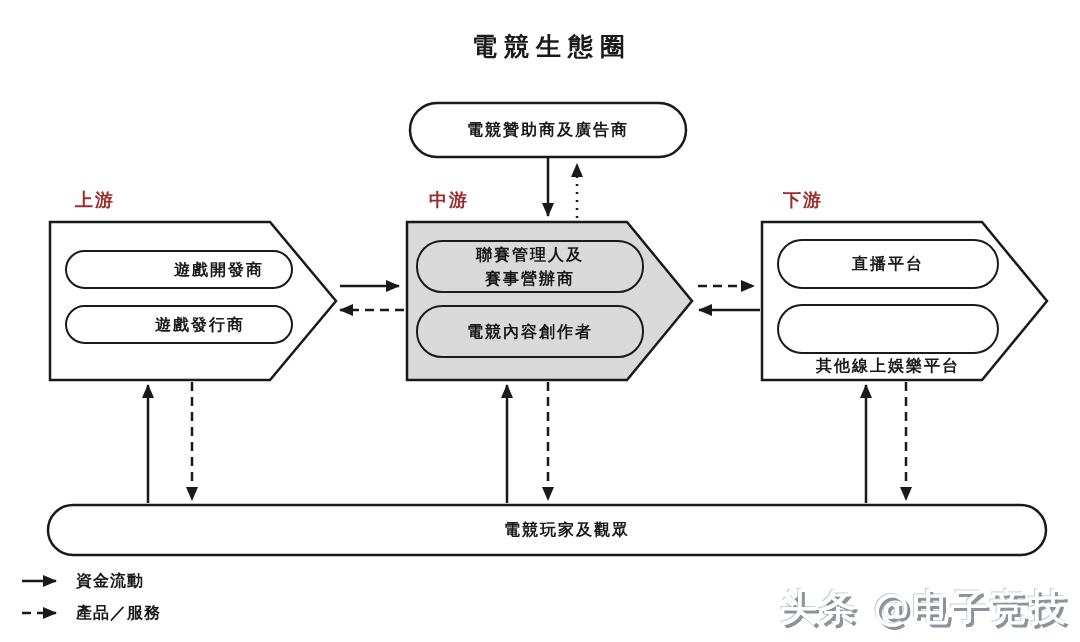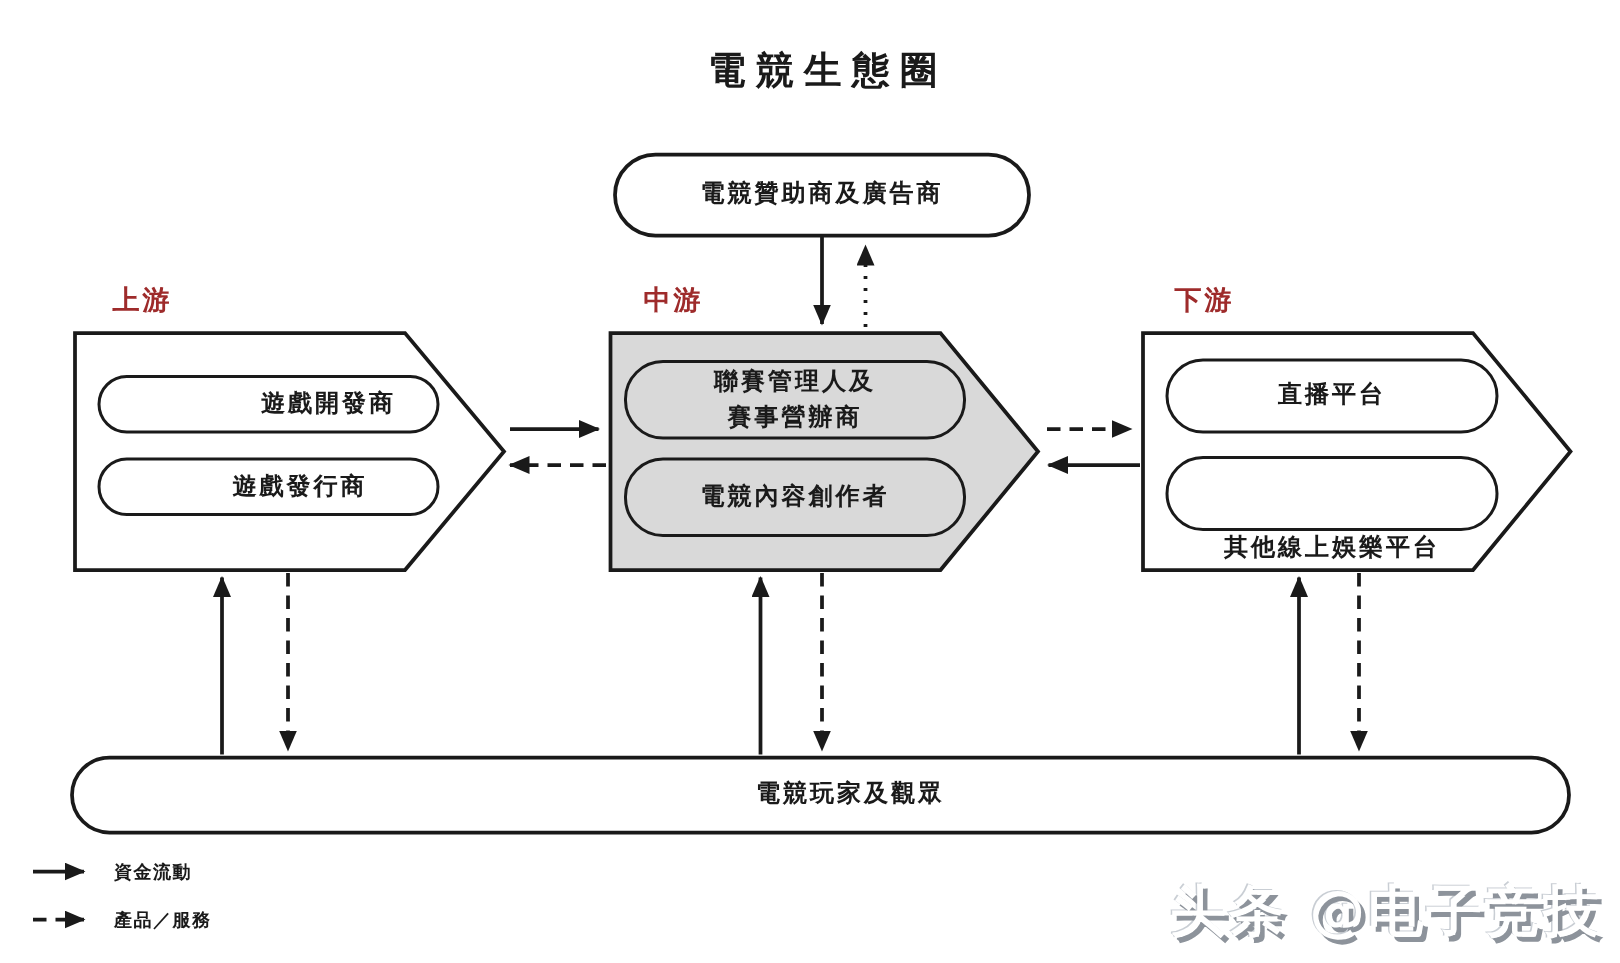--- a/index.html
+++ b/index.html
@@ -15,21 +15,21 @@
     letter-spacing:7px;
     padding-left:24px;
   }
   .section-label{
     font-size:18px;font-weight:bold;color:#9e2b2b;letter-spacing:2px;
     font-family:"Liberation Sans","DejaVu Sans",sans-serif;
     margin-left:19px;
   }
   .box-label{font-size:16px;font-weight:bold;letter-spacing:2px;line-height:1.45;text-align:right;}
   .legend-label{
-    font-size:12px;font-weight:bold;letter-spacing:1px;height:20px;display:flex;align-items:center;
+    font-size:16px;font-weight:bold;letter-spacing:1px;height:20px;display:flex;align-items:center;
   }
   .watermark{
     right:12px;top:583px;font-size:37px;font-weight:bold;
     font-family:"DejaVu Sans","Liberation Sans",sans-serif;
     color:#ffffff;text-shadow:3px 3px 0 #8d939b,-1px -1px 0 #c9ced4;
     letter-spacing:2px;
   }
 </style>
 </head>
 <body>

